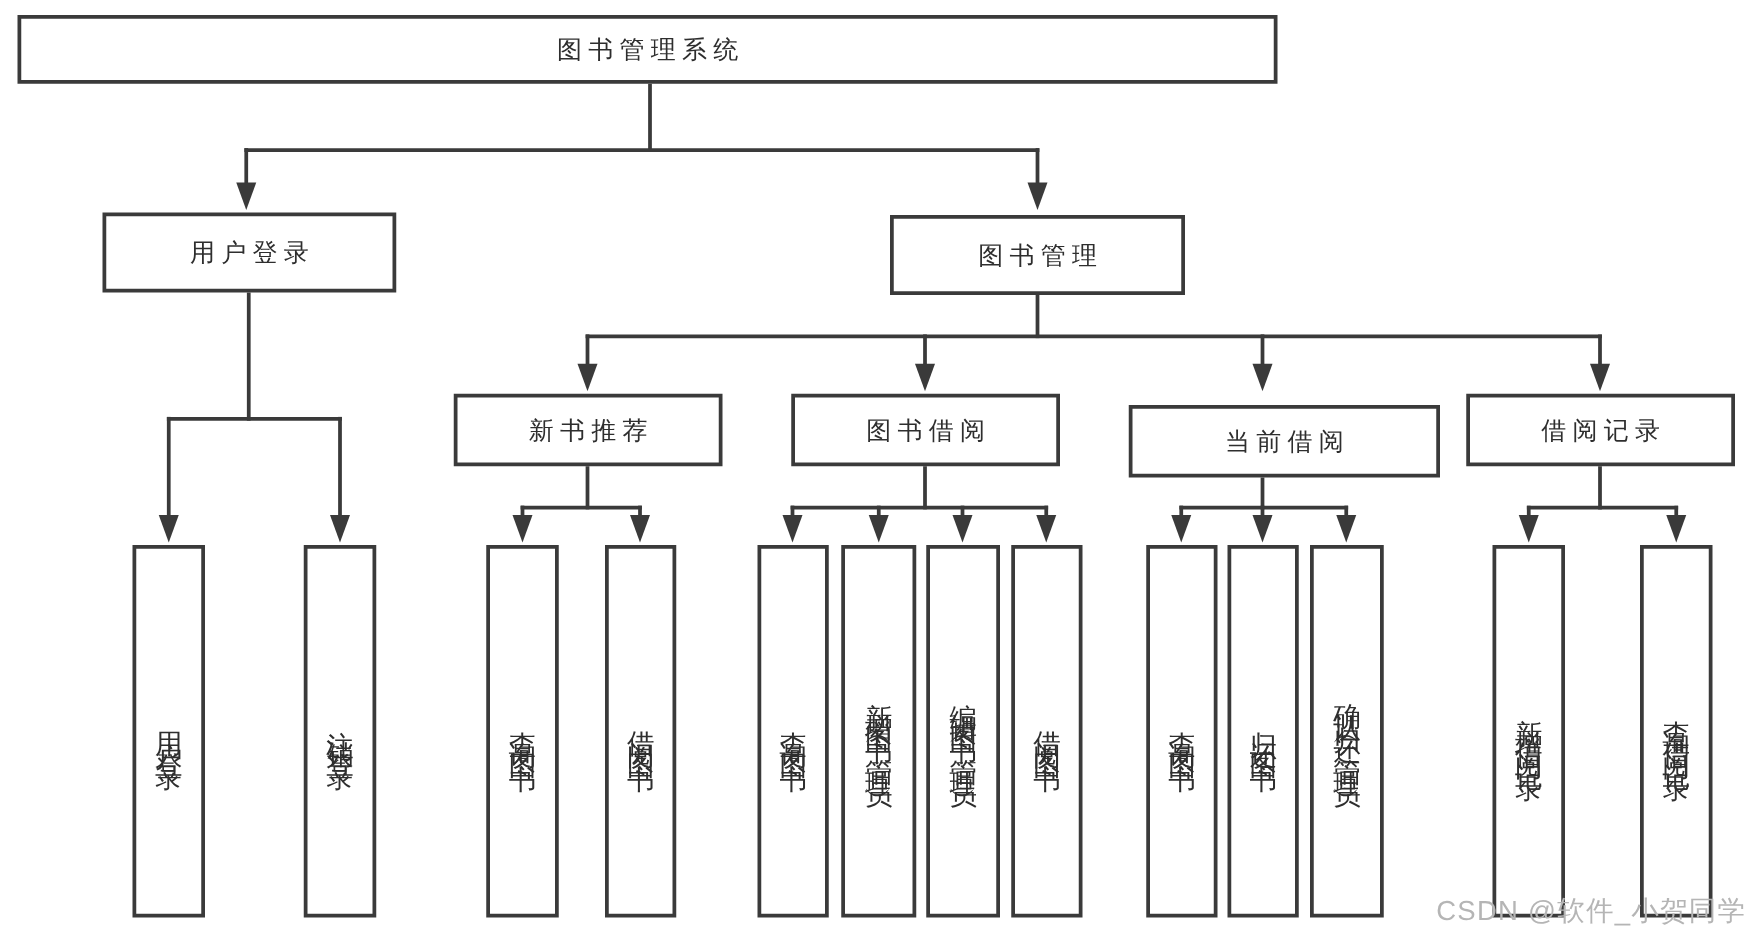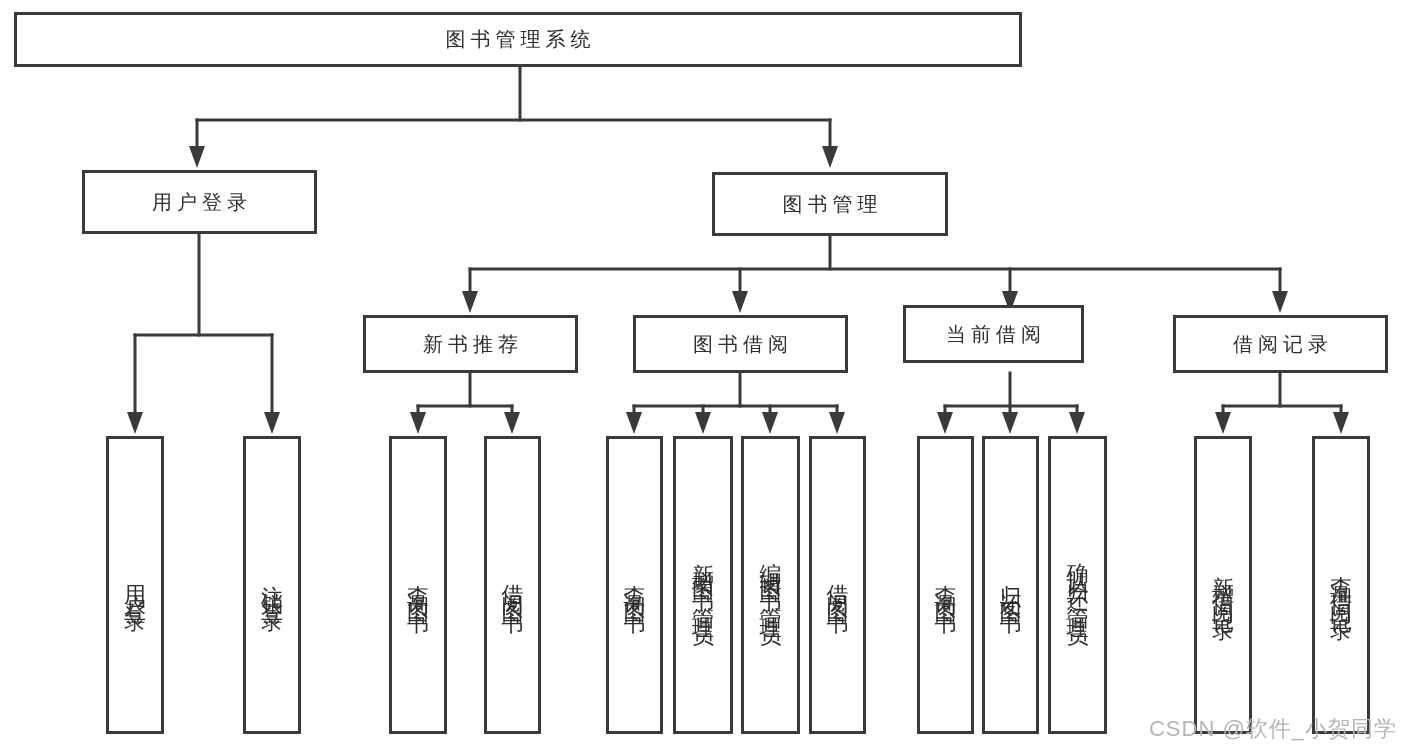--- a/index.html
+++ b/index.html
@@ -141,21 +141,21 @@
   <div class="node hbox" style="left:712px; top:172px; width:236px; height:64px;">
     <span>图书管理</span>
   </div>
 
   <div class="node hbox" style="left:633px; top:315px; width:215px; height:58px;">
     <span>图书借阅</span>
   </div>
   <div class="node hbox" style="left:363px; top:315px; width:215px; height:58px;">
     <span>新书推荐</span>
   </div>
-  <div class="node hbox" style="left:903px; top:305px; width:181px; height:58px;">
+  <div class="node hbox" style="left:903px; top:324px; width:249px; height:58px;">
     <span>当前借阅</span>
   </div>
   <div class="node hbox" style="left:1173px; top:315px; width:215px; height:58px;">
     <span>借阅记录</span>
   </div>
 
   <div class="node leaf" style="left:106px; top:436px; width:58px; height:298px;">
     <span>用户登录</span>
   </div>
   <div class="node leaf" style="left:243px; top:436px; width:58px; height:298px;">

